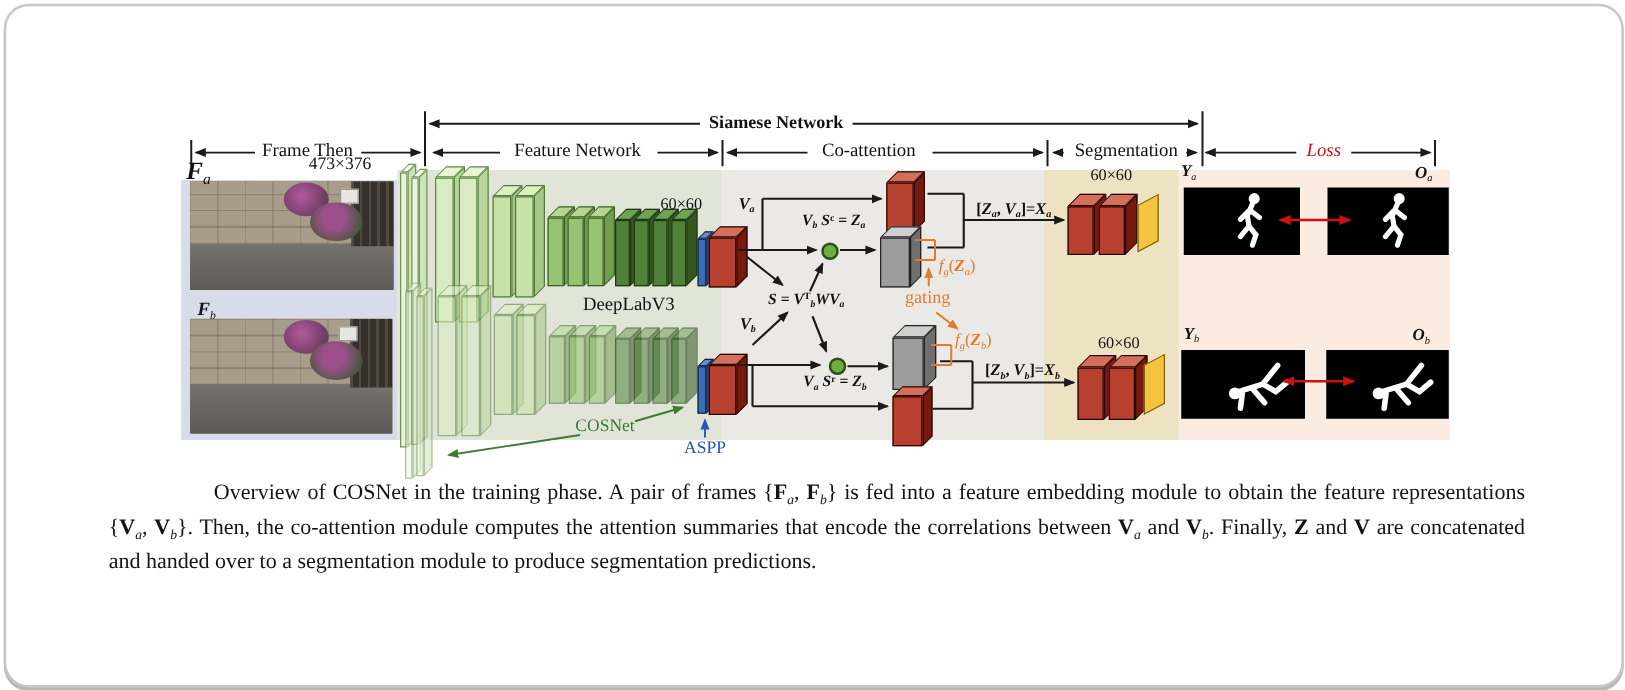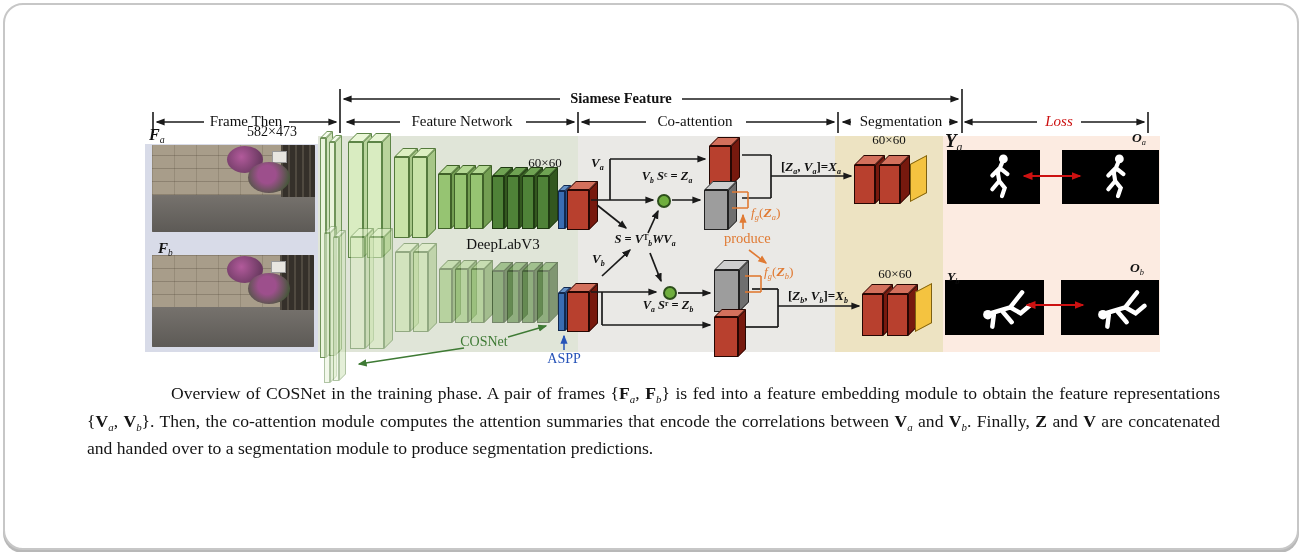--- a/index.html
+++ b/index.html
@@ -295,54 +295,54 @@
         <line x1="743" y1="274" x2="759" y2="274" stroke="#e07a33" stroke-width="1.6"></line>
         <line x1="759" y1="274" x2="759" y2="290" stroke="#e07a33" stroke-width="1.6"></line>
         <line x1="743" y1="290" x2="759" y2="290" stroke="#e07a33" stroke-width="1.6"></line>
         <line x1="462" y1="346" x2="357" y2="362" stroke="#3e7a34" stroke-width="1.5" marker-end="url(#ah-g)"></line>
         <line x1="506" y1="335" x2="544" y2="324" stroke="#3e7a34" stroke-width="1.5" marker-end="url(#ah-g)"></line>
         <line x1="562" y1="348" x2="562" y2="334" stroke="#2653b8" stroke-width="1.5" marker-end="url(#ah-bl)"></line>
         <line x1="1022" y1="174" x2="1078" y2="174" stroke="#cc1111" stroke-width="2" marker-end="url(#ah-r)" marker-start="url(#ah-r)"></line>
         <line x1="1025" y1="303" x2="1081" y2="303" stroke="#cc1111" stroke-width="2" marker-end="url(#ah-r)" marker-start="url(#ah-r)"></line>
       </svg>
 
-  <div class="lbl ctr bold" style="left:619px;top:88px;font-size:14.5px;">Siamese Feature</div>
+  <div class="lbl ctr bold" style="left:619px;top:88px;font-size:14.5px;">Siamese Network</div>
   <div class="lbl ctr hdr" style="left:244px;top:111px;">Frame Then</div>
   <div class="lbl ctr hdr" style="left:460px;top:111px;">Feature Network</div>
   <div class="lbl ctr hdr" style="left:693px;top:111px;">Co-attention</div>
   <div class="lbl ctr hdr" style="left:899px;top:111px;">Segmentation</div>
   <div class="lbl ctr hdr ital" style="left:1057px;top:111px;color:#cc1111;">Loss</div>
 
-  <div class="lbl ctr" style="left:270px;top:122px;font-size:14px;">582×473</div>
-  <div class="lbl" style="left:147px;top:124px;font-size:16px;"><span style="font-weight: bold; font-style: italic;">F</span><sub style="font-style: italic;">a</sub></div>
+  <div class="lbl ctr" style="left:270px;top:122px;font-size:14px;">473×376</div>
+  <div class="lbl" style="left:147px;top:124px;font-size:20px;"><span style="font-weight: bold; font-style: italic;">F</span><sub style="font-style: italic;">a</sub></div>
   <div class="lbl" style="left:156px;top:238px;font-size:15px;"><span style="font-weight: bold; font-style: italic;">F</span><sub style="font-style: italic;">b</sub></div>
 
   <div class="lbl ctr" style="left:543px;top:154px;">60×60</div>
   <div class="lbl ctr hdr" style="left:501px;top:234px;">DeepLabV3</div>
   <div class="lbl ctr" style="left:482px;top:332px;font-size:14px;color:#3e7a34;">COSNet</div>
   <div class="lbl ctr" style="left:562px;top:349px;font-size:14px;color:#2653b8;">ASPP</div>
 
   <div class="lbl" style="left:589px;top:154px;"><span style="font-weight: bold; font-style: italic;">V</span><sub style="font-weight: bold; font-style: italic;">a</sub></div>
   <div class="lbl" style="left:590px;top:250px;"><span style="font-weight: bold; font-style: italic;">V</span><sub style="font-weight: bold; font-style: italic;">b</sub></div>
 
   <div class="lbl ctr" style="left:665px;top:167px;font-size:12.5px;"><span style="font-weight: bold; font-style: italic;">V</span><sub style="font-weight: bold; font-style: italic;">b</sub><span style="font-weight: bold; font-style: italic;"> S</span><sup style="font-weight: bold;">c</sup><span style="font-weight: bold;"> = </span><span style="font-weight: bold; font-style: italic;">Z</span><sub style="font-weight: bold; font-style: italic;">a</sub></div>
   <div class="lbl ctr" style="left:643px;top:230px;font-size:12.5px;"><span style="font-weight: bold; font-style: italic;">S</span><span style="font-weight: bold;"> = </span><span style="font-weight: bold; font-style: italic;">V</span><sup style="font-weight: bold;">T</sup><sub style="font-weight: bold; font-style: italic;">b</sub><span style="font-weight: bold; font-style: italic;">WV</span><sub style="font-weight: bold; font-style: italic;">a</sub></div>
   <div class="lbl ctr" style="left:666px;top:296px;font-size:12.5px;"><span style="font-weight: bold; font-style: italic;">V</span><sub style="font-weight: bold; font-style: italic;">a</sub><span style="font-weight: bold; font-style: italic;"> S</span><sup style="font-weight: bold;">r</sup><span style="font-weight: bold;"> = </span><span style="font-weight: bold; font-style: italic;">Z</span><sub style="font-weight: bold; font-style: italic;">b</sub></div>
 
   <div class="lbl" style="left:749px;top:203px;font-size:13.5px;color:#e07a33;"><span style="font-style: italic;">f</span><sub style="font-style: italic;">g</sub><span>(</span><span style="font-weight: bold; font-style: italic;">Z</span><sub style="font-style: italic;">a</sub><span>)</span></div>
   <div class="lbl" style="left:762px;top:262px;font-size:13.5px;color:#e07a33;"><span style="font-style: italic;">f</span><sub style="font-style: italic;">g</sub><span>(</span><span style="font-weight: bold; font-style: italic;">Z</span><sub style="font-style: italic;">b</sub><span>)</span></div>
-  <div class="lbl" style="left:722px;top:228px;font-size:14.5px;color:#e07a33;">produce</div>
+  <div class="lbl" style="left:722px;top:228px;font-size:14.5px;color:#e07a33;">gating</div>
 
   <div class="lbl ctr" style="left:809px;top:158px;"><span style="font-weight: bold;">[</span><span style="font-weight: bold; font-style: italic;">Z</span><sub style="font-weight: bold; font-style: italic;">a</sub><span style="font-weight: bold;">, </span><span style="font-weight: bold; font-style: italic;">V</span><sub style="font-weight: bold; font-style: italic;">a</sub><span style="font-weight: bold;">]=</span><span style="font-weight: bold; font-style: italic;">X</span><sub style="font-weight: bold; font-style: italic;">a</sub></div>
   <div class="lbl ctr" style="left:816px;top:287px;"><span style="font-weight: bold;">[</span><span style="font-weight: bold; font-style: italic;">Z</span><sub style="font-weight: bold; font-style: italic;">b</sub><span style="font-weight: bold;">, </span><span style="font-weight: bold; font-style: italic;">V</span><sub style="font-weight: bold; font-style: italic;">b</sub><span style="font-weight: bold;">]=</span><span style="font-weight: bold; font-style: italic;">X</span><sub style="font-weight: bold; font-style: italic;">b</sub></div>
 
   <div class="lbl ctr" style="left:887px;top:131px;">60×60</div>
   <div class="lbl ctr" style="left:893px;top:265px;">60×60</div>
 
-  <div class="lbl" style="left:943px;top:128px;font-size:19px;text-align:right;"><span style="font-weight: bold; font-style: italic;">Y</span><sub style="font-style: italic;">a</sub></div>
+  <div class="lbl" style="left:943px;top:128px;font-size:13px;text-align:right;"><span style="font-weight: bold; font-style: italic;">Y</span><sub style="font-style: italic;">a</sub></div>
   <div class="lbl" style="left:1130px;top:128px;font-size:13.5px;"><span style="font-weight: bold; font-style: italic;">O</span><sub style="font-style: italic;">a</sub></div>
-  <div class="lbl" style="left:945px;top:257px;font-size:13.5px;margin-top:10px;"><span style="font-weight: bold; font-style: italic;">Y</span><sub style="font-style: italic;">b</sub></div>
+  <div class="lbl" style="left:945px;top:257px;font-size:13.5px;"><span style="font-weight: bold; font-style: italic;">Y</span><sub style="font-style: italic;">b</sub></div>
   <div class="lbl" style="left:1128px;top:258px;font-size:13.5px;"><span style="font-weight: bold; font-style: italic;">O</span><sub style="font-style: italic;">b</sub></div>
 
   <p class="caption"><span>Overview of COSNet in the training phase.  A pair of frames {</span><span style="font-weight: bold;">F</span><sub style="font-style: italic;">a</sub><span>, </span><span style="font-weight: bold;">F</span><sub style="font-style: italic;">b</sub><span>} is fed into a feature embedding module to obtain the feature representations {</span><span style="font-weight: bold;">V</span><sub style="font-style: italic;">a</sub><span>, </span><span style="font-weight: bold;">V</span><sub style="font-style: italic;">b</sub><span>}. Then, the co-attention module computes the attention summaries that encode the correlations between </span><span style="font-weight: bold;">V</span><sub style="font-style: italic;">a</sub><span> and </span><span style="font-weight: bold;">V</span><sub style="font-style: italic;">b</sub><span>. Finally, </span><span style="font-weight: bold;">Z</span><span> and </span><span style="font-weight: bold;">V</span><span> are concatenated and handed over to a segmentation module to produce segmentation predictions.</span></p>
 
 </div>
 </div>
 
 </body></html>

